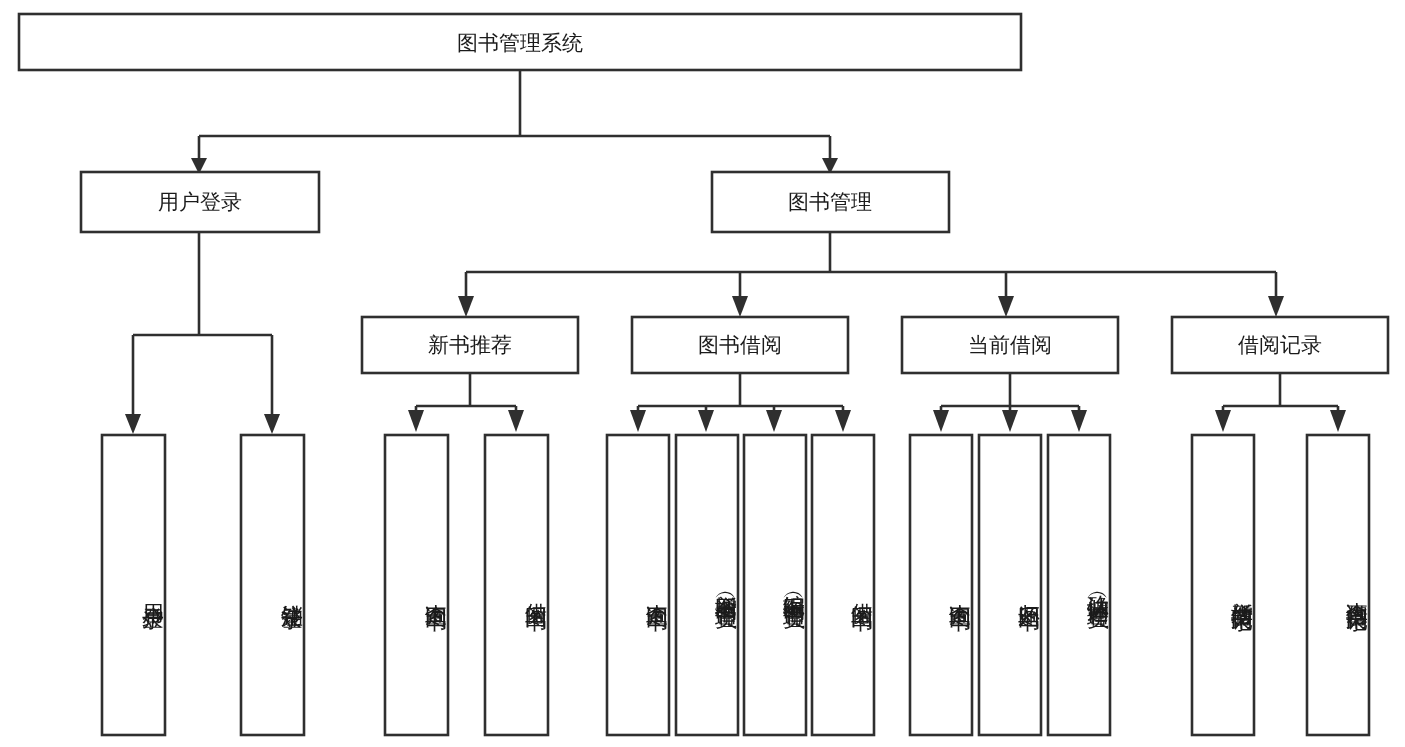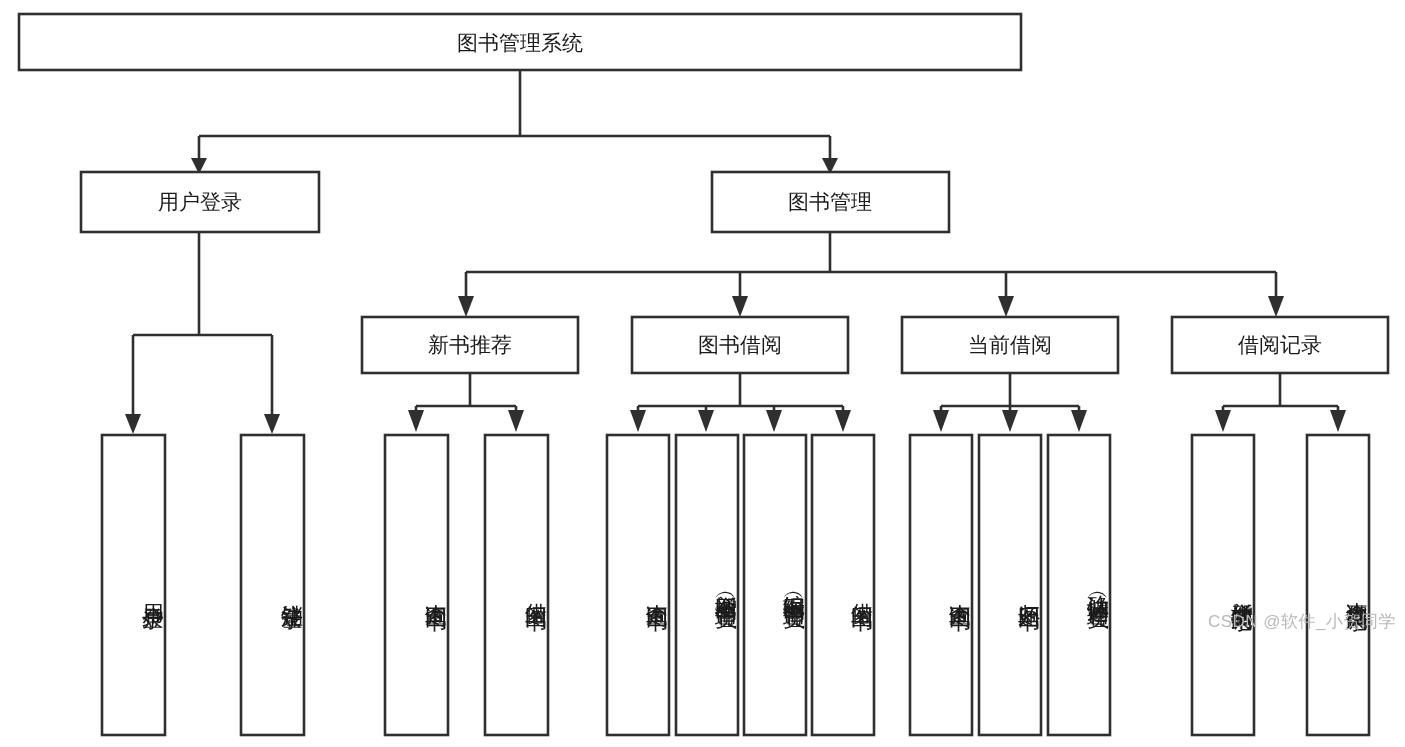--- a/index.html
+++ b/index.html
@@ -204,14 +204,13 @@
   <div class="node-label-v" style="left:744px; top:443px; width:62px; height:285px;">编辑图书（管理员）</div>
   <div class="node-label-v" style="left:812px; top:500px; width:62px; height:180px;">借阅图书</div>
 
   <div class="node-label-v" style="left:910px; top:500px; width:62px; height:180px;">查询图书</div>
   <div class="node-label-v" style="left:979px; top:500px; width:62px; height:180px;">归还图书</div>
   <div class="node-label-v" style="left:1048px; top:443px; width:62px; height:285px;">确认归还（管理员）</div>
 
   <div class="node-label-v" style="left:1192px; top:470px; width:62px; height:240px;">新增借阅记录</div>
   <div class="node-label-v" style="left:1307px; top:470px; width:62px; height:240px;">查询借阅记录</div>
 
-  <div class="watermark">CSDN @软件_小贺同学</div>
 </div>
 
 </body></html>

